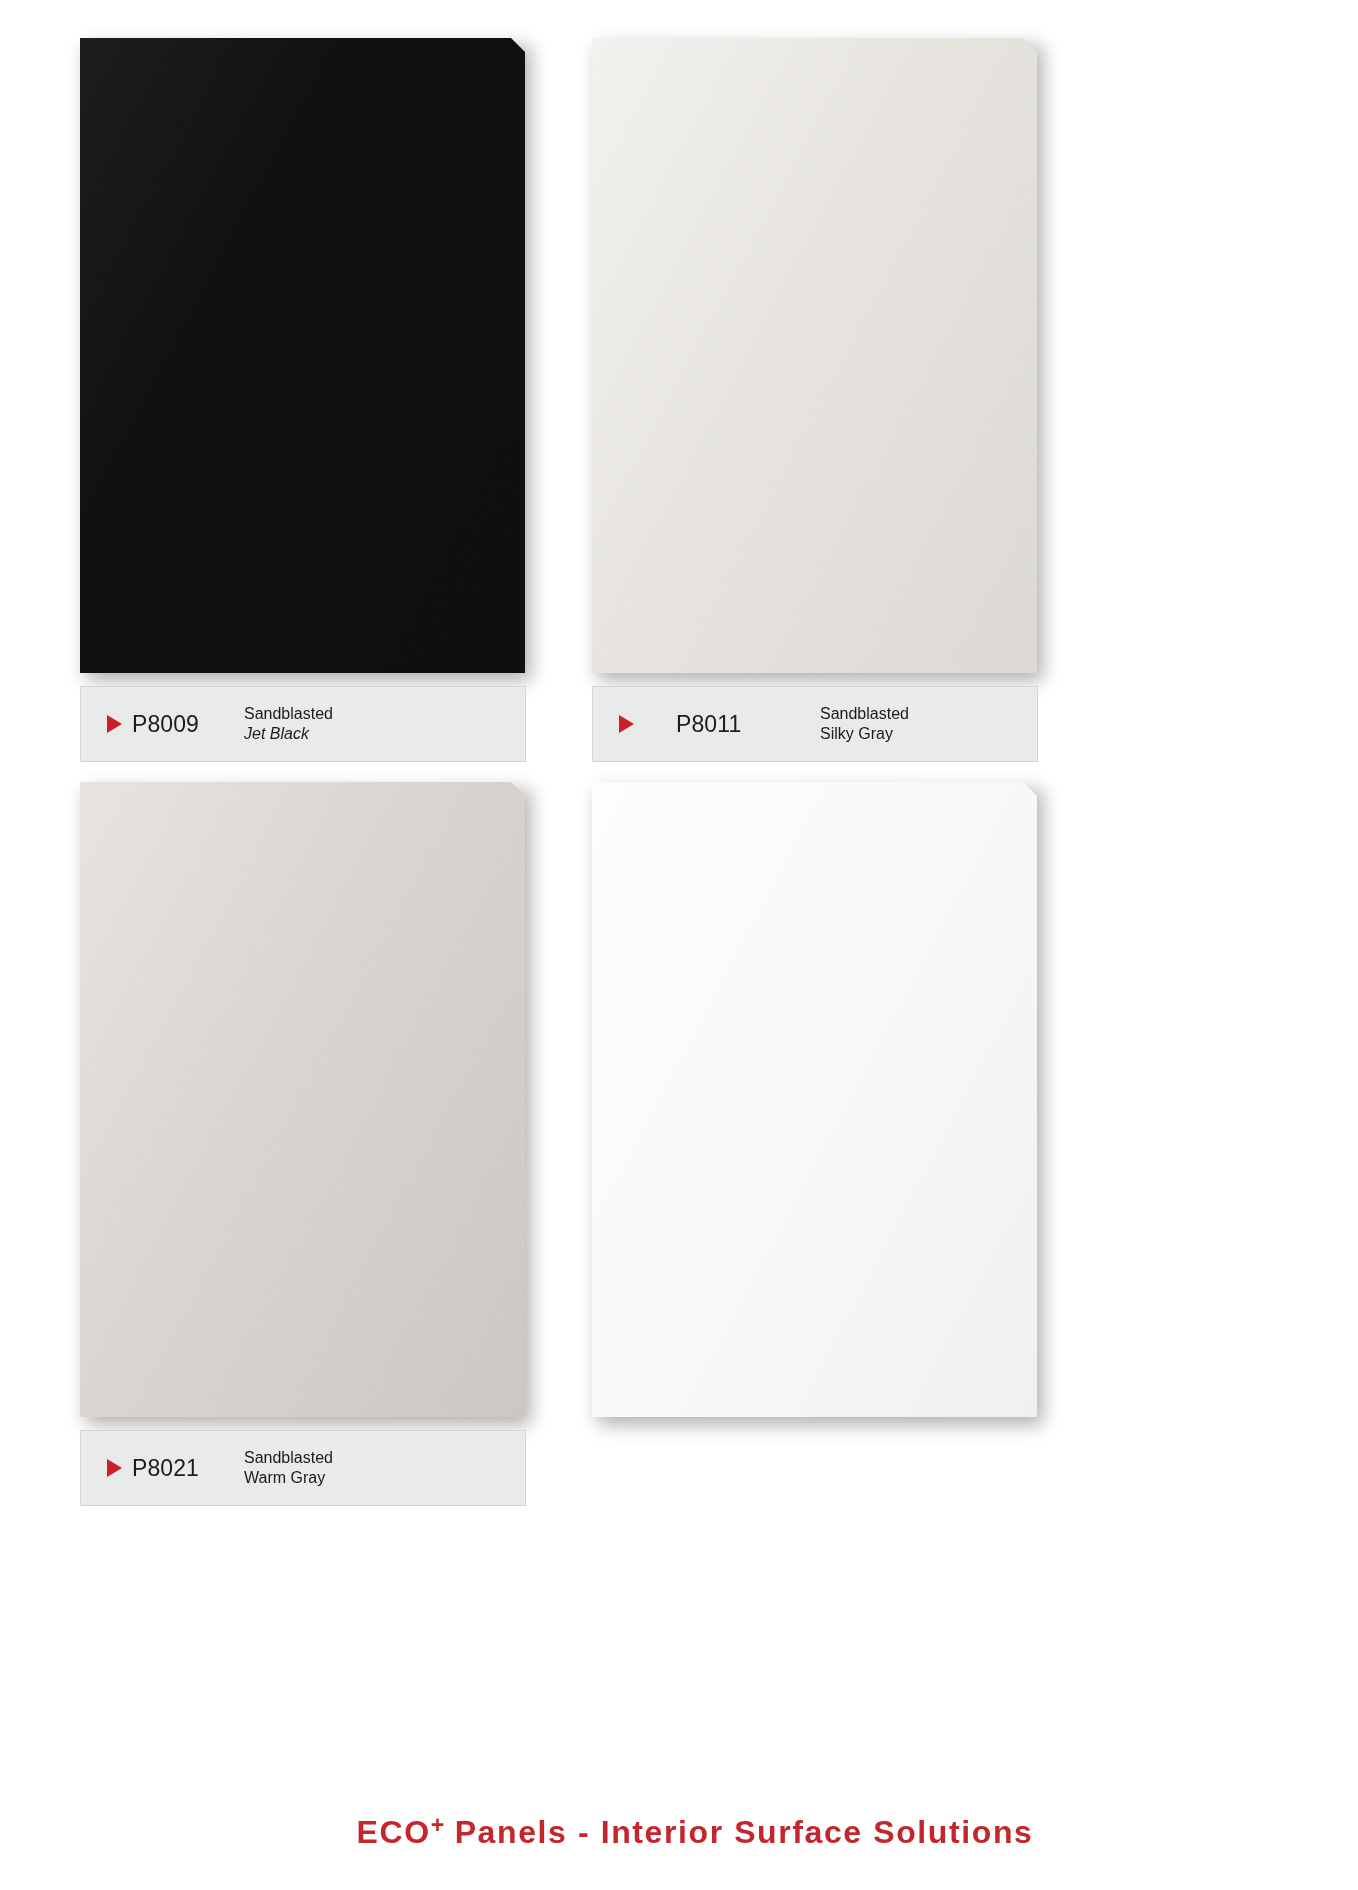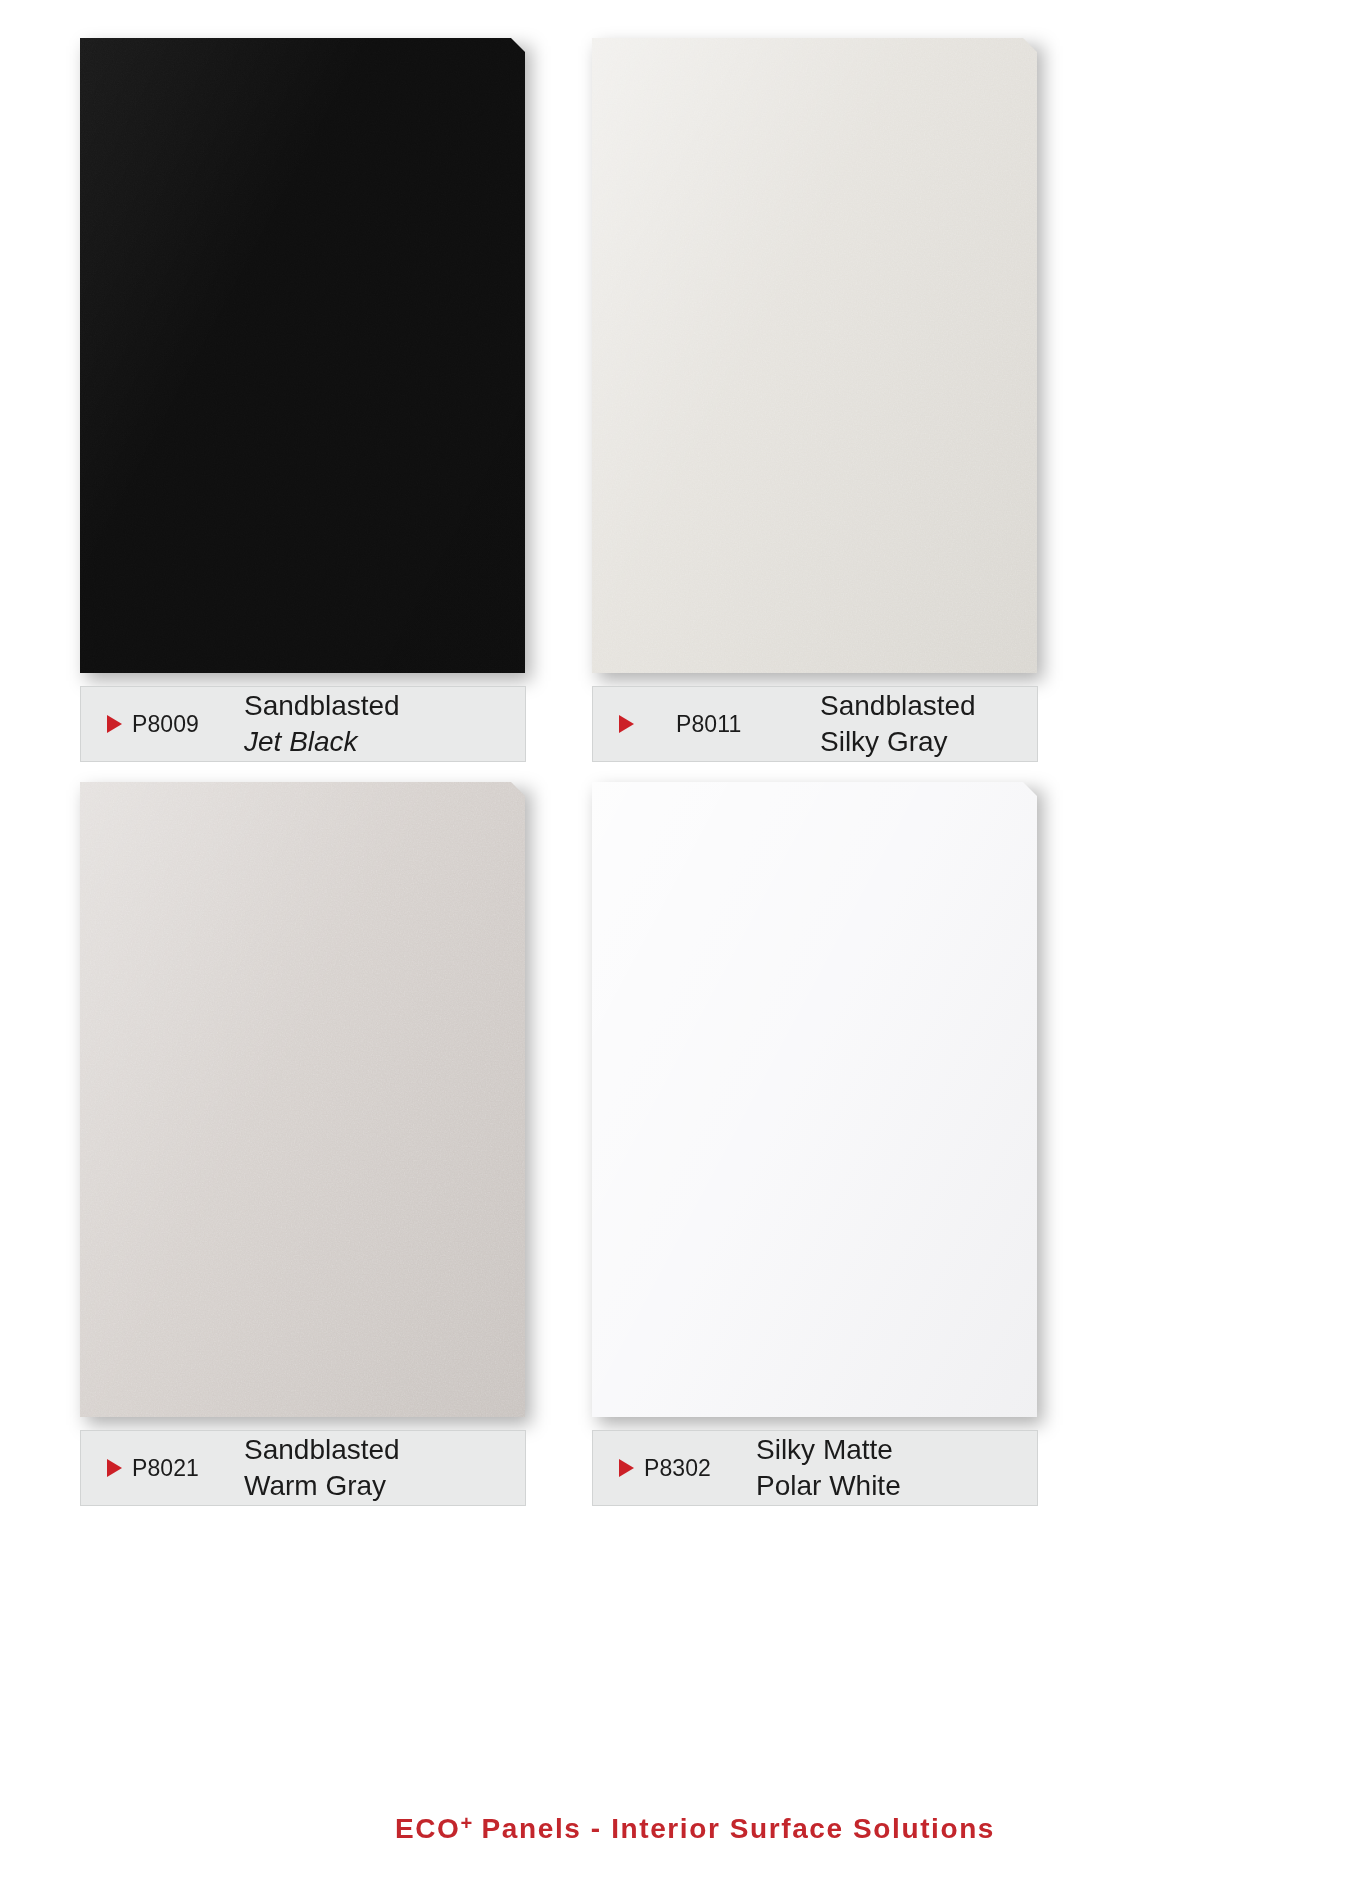--- a/index.html
+++ b/index.html
@@ -122,34 +122,34 @@
   }
 
   .names {
     display: flex;
     flex-direction: column;
     justify-content: center;
     line-height: 1.28;
   }
 
   .finish, .colorname {
-    font-size: 28px;
+    font-size: 16px;
     color: #1b1b1b;
     white-space: nowrap;
   }
 
   
   .footer {
     position: absolute;
     left: 0;
     right: 0;
     top: 1812px;
     text-align: center;
     color: #c3262c;
-    font-size: 28px;
+    font-size: 32px;
     letter-spacing: 1.6px;
     font-weight: bold;
     margin-left: 32px;
   }
   .footer sup {
     font-size: 0.72em;
     vertical-align: 0.42em;
     letter-spacing: 0;
   }
 </style>
@@ -240,28 +240,20 @@
     <div class="card">
       <div class="chip-wrap">
         <div class="chip-shadow"></div>
         <div class="chip" id="chip3" style="background-color: rgb(248, 248, 250);">
           <div class="sheen" style="background:linear-gradient(118deg, rgba(255,255,255,0.70) 0%, rgba(255,255,255,0.18) 45%, rgba(0,0,0,0.03) 100%);"></div>
           <svg class="grain" width="100%" height="100%" preserveAspectRatio="none" style="opacity:0.07">
             <rect width="100%" height="100%" filter="url(#grainSoft)"></rect>
           </svg>
         </div>
       </div>
-      <div class="label" style="background: rgb(233, 234, 234); border-color: rgb(210, 212, 212);">
-        <span class="marker" style="border-left-color: rgb(204, 32, 39);"></span>
-        <span class="code" style="color: rgb(27, 27, 27);">P8302</span>
-        <span class="names">
-          <span class="finish" style="color: rgb(27, 27, 27);">Silky Matte</span>
-          <span class="colorname" style="color: rgb(27, 27, 27);">Polar White</span>
-        </span>
-      </div>
     </div>
 
   </div>
 
   <div class="footer" style="color: rgb(195, 38, 44);">
     <span>ECO</span><sup>+</sup><span> Panels - Interior Surface Solutions</span>
   </div>
 
 </div>
 

